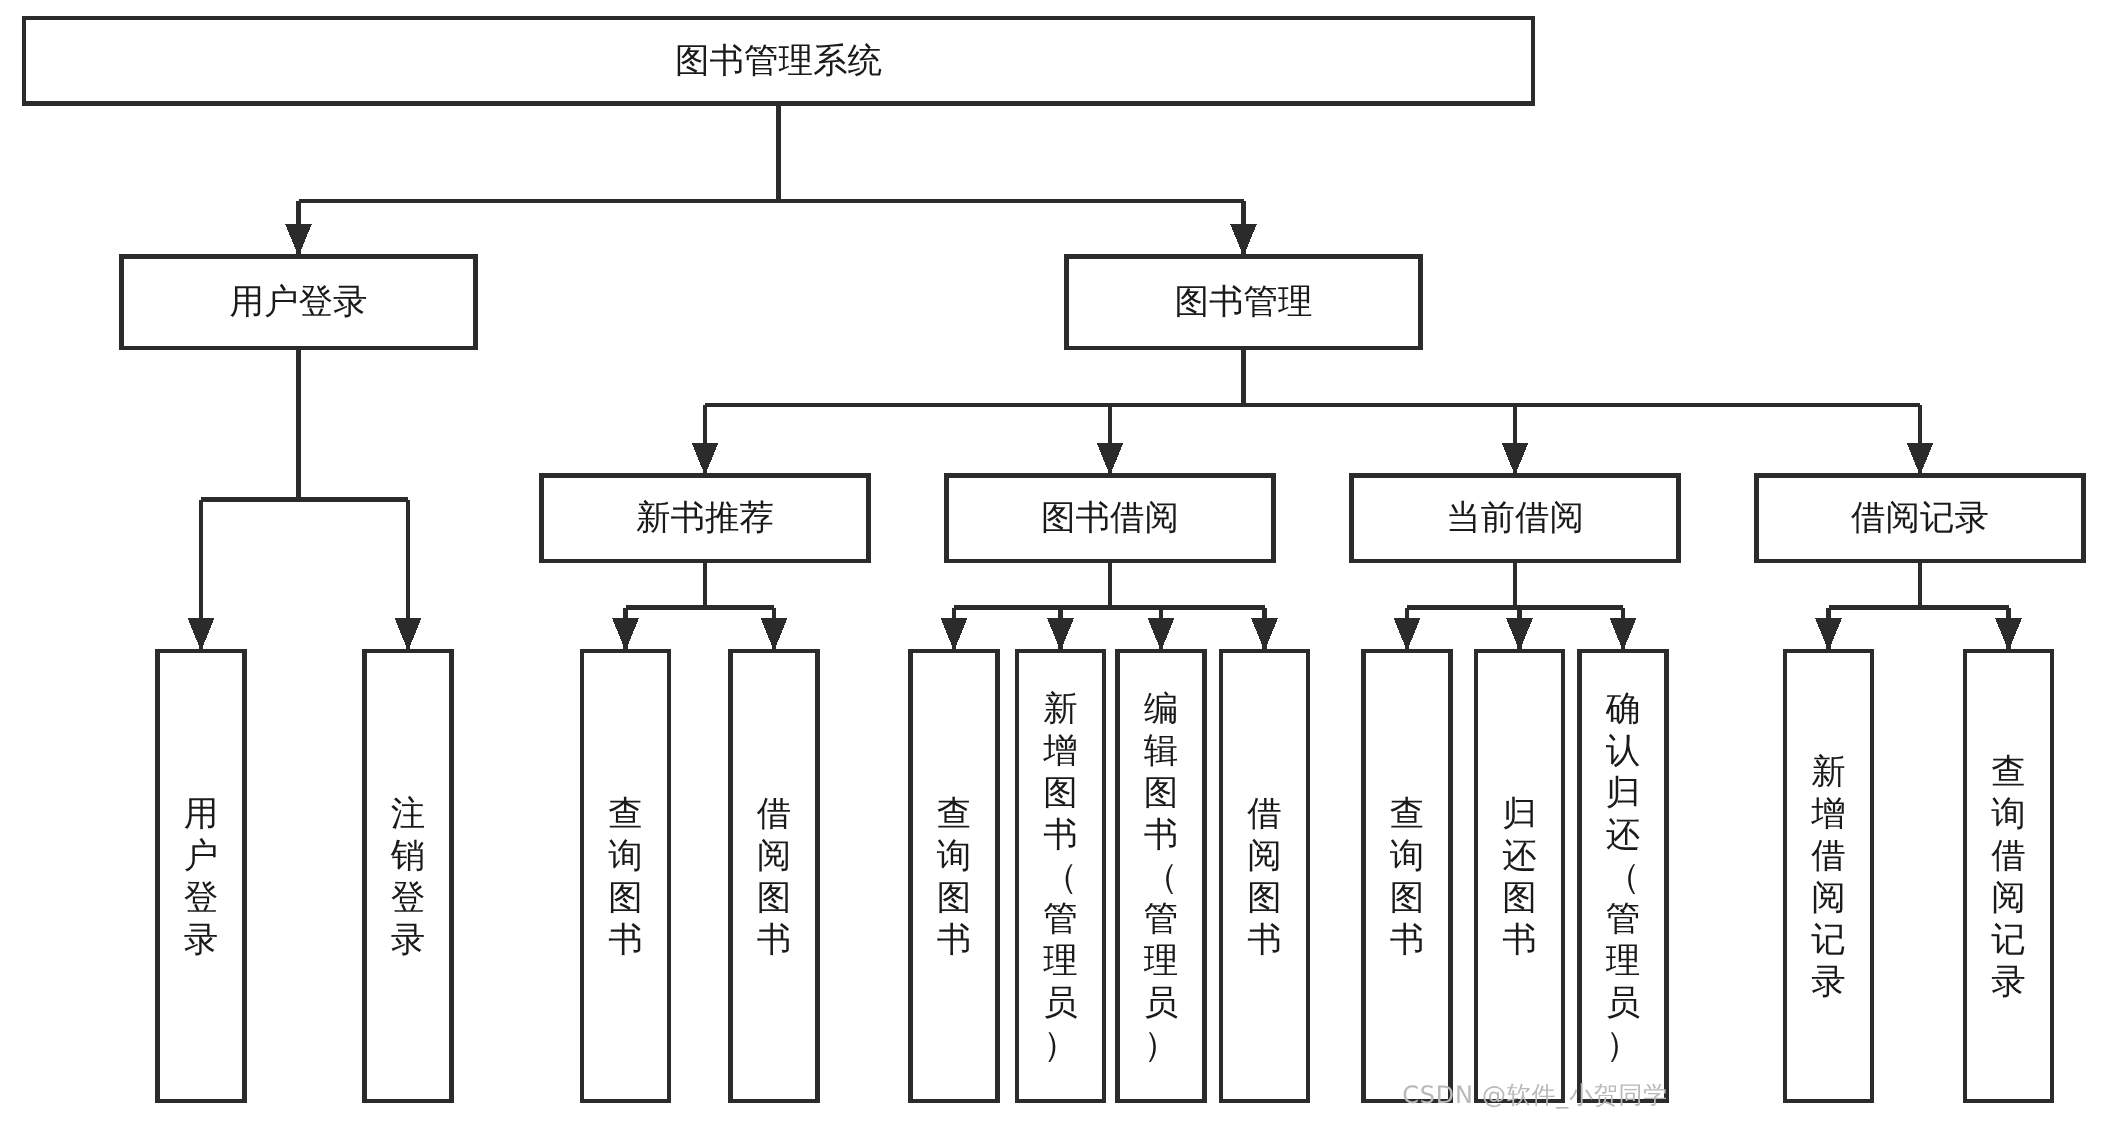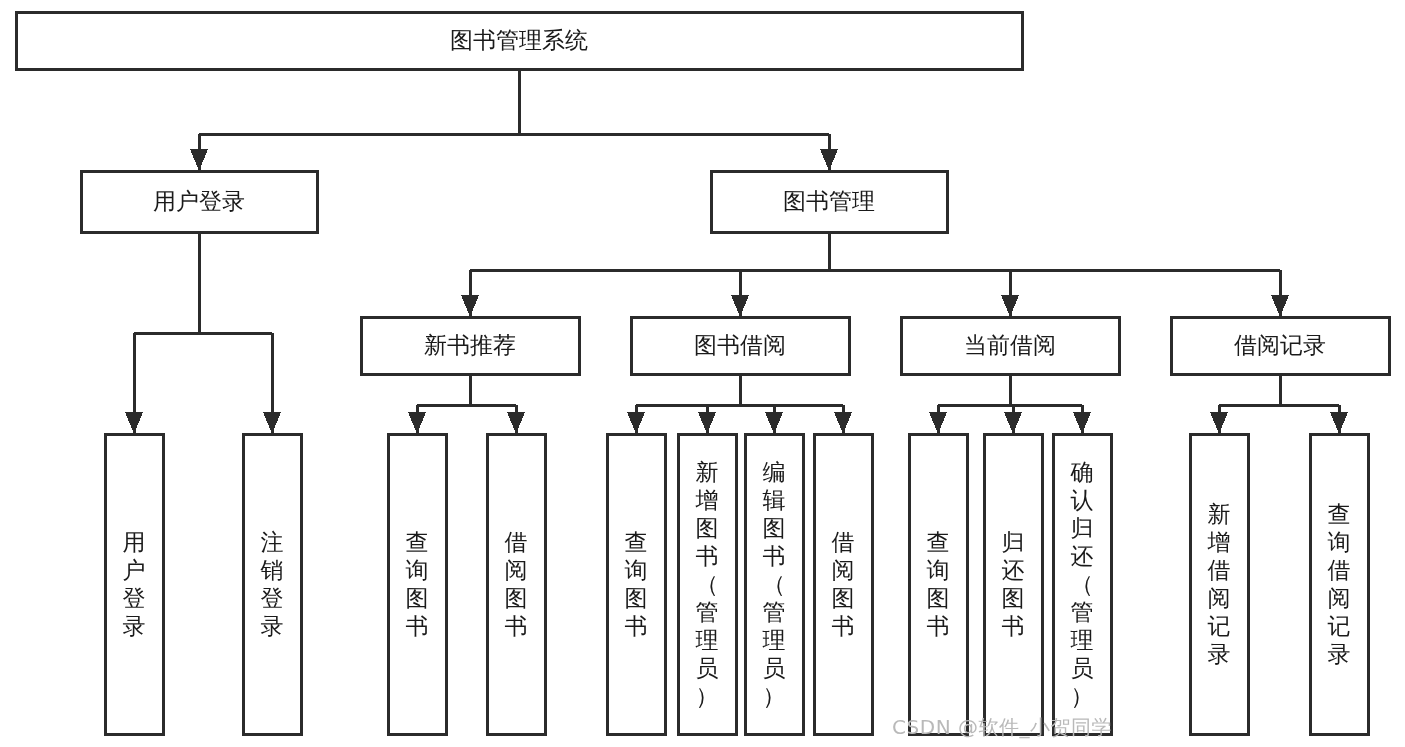--- a/index.html
+++ b/index.html
@@ -54,21 +54,21 @@
   }
   .label-v {
     font-size: 23px;
     text-anchor: middle;
   }
   .watermark {
     position: absolute;
     right: 12px;
     bottom: 6px;
     font-family: "DejaVu Sans", "Liberation Sans", sans-serif;
-    font-size: 20px;
+    font-size: 16px;
     color: #b9b9b9;
     letter-spacing: 0.5px;
     white-space: nowrap;
     user-select: none;
     pointer-events: none;
   }
 </style>
 </head>
 <body>
 

